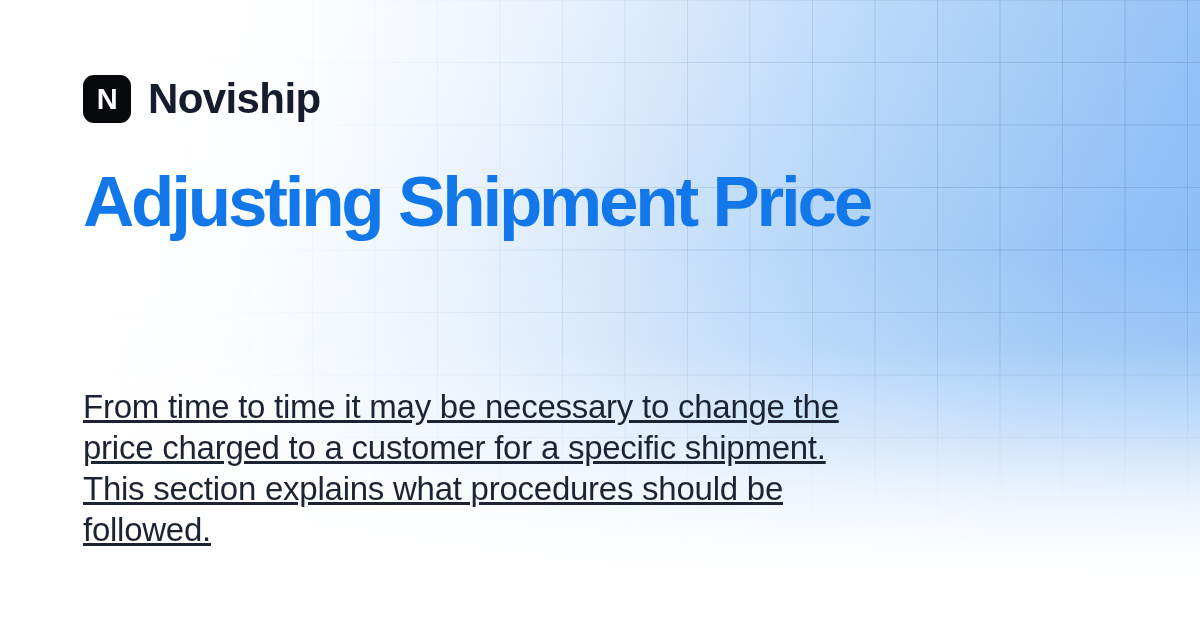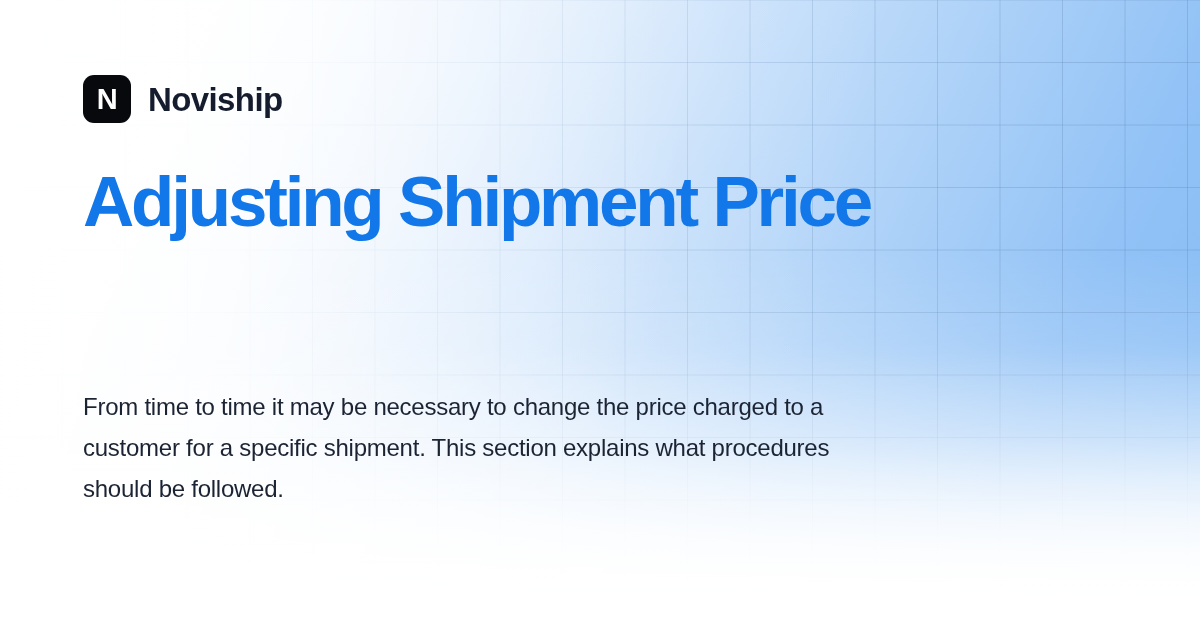--- a/index.html
+++ b/index.html
@@ -126,21 +126,21 @@
 
   .brand-mark-letter {
     color: #ffffff;
     font-size: 29px;
     font-weight: bold;
     line-height: 1;
     letter-spacing: -0.5px;
   }
 
   .brand-name {
-    font-size: 33px;
+    font-size: 42px;
     font-weight: bold;
     color: #151c2e;
     letter-spacing: -0.6px;
     line-height: 1;
     white-space: nowrap;
   }
 
   .headline {
     position: absolute;
     top: 158px;
@@ -151,25 +151,26 @@
     line-height: 88px;
     letter-spacing: -3.2px;
     color: #1277e8;
   }
 
   .description {
     position: absolute;
     top: 386px;
     left: 0;
     width: 800px;
-    font-size: 24px;
+    font-size: 33px;
     font-weight: normal;
     line-height: 41px;
     letter-spacing: -0.25px;
     color: #1c2434;
+    text-decoration: underline;
   }
 </style>
 </head>
 <body>
 
 <div class="card">
 
   <div class="bg-base"></div>
   <div class="bg-grid"></div>
   <div class="bg-grid-fade"></div>

